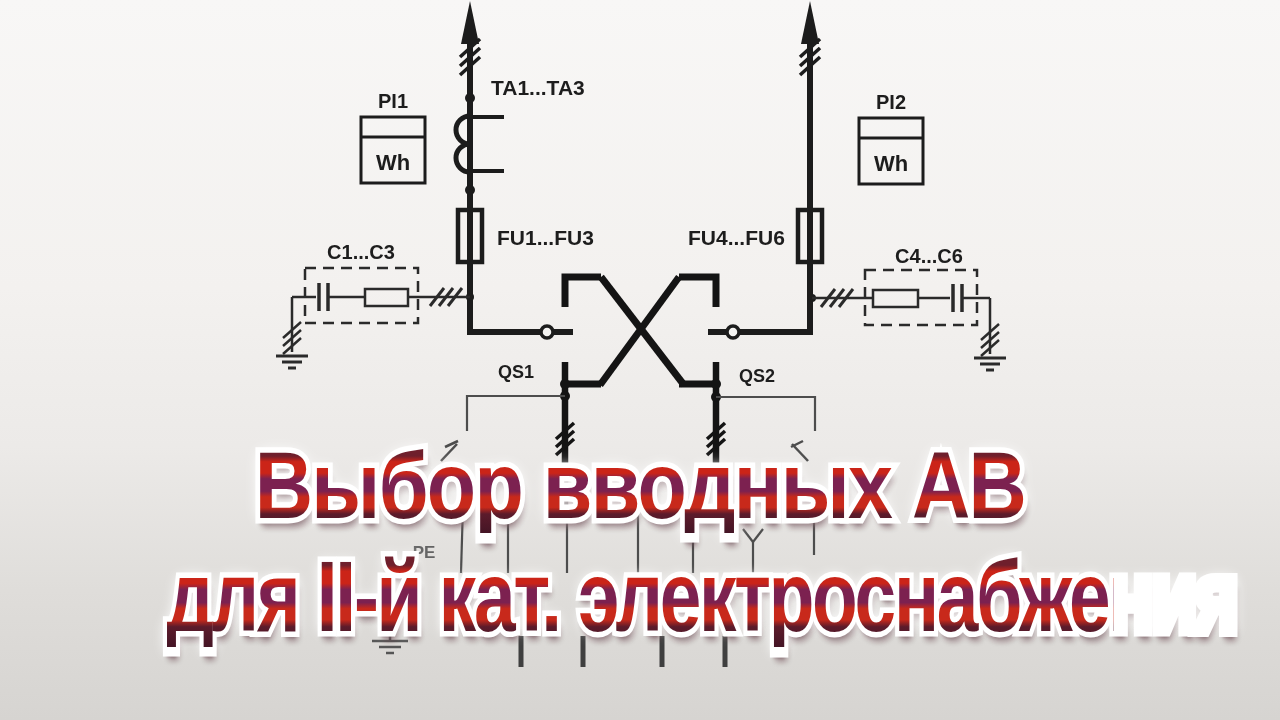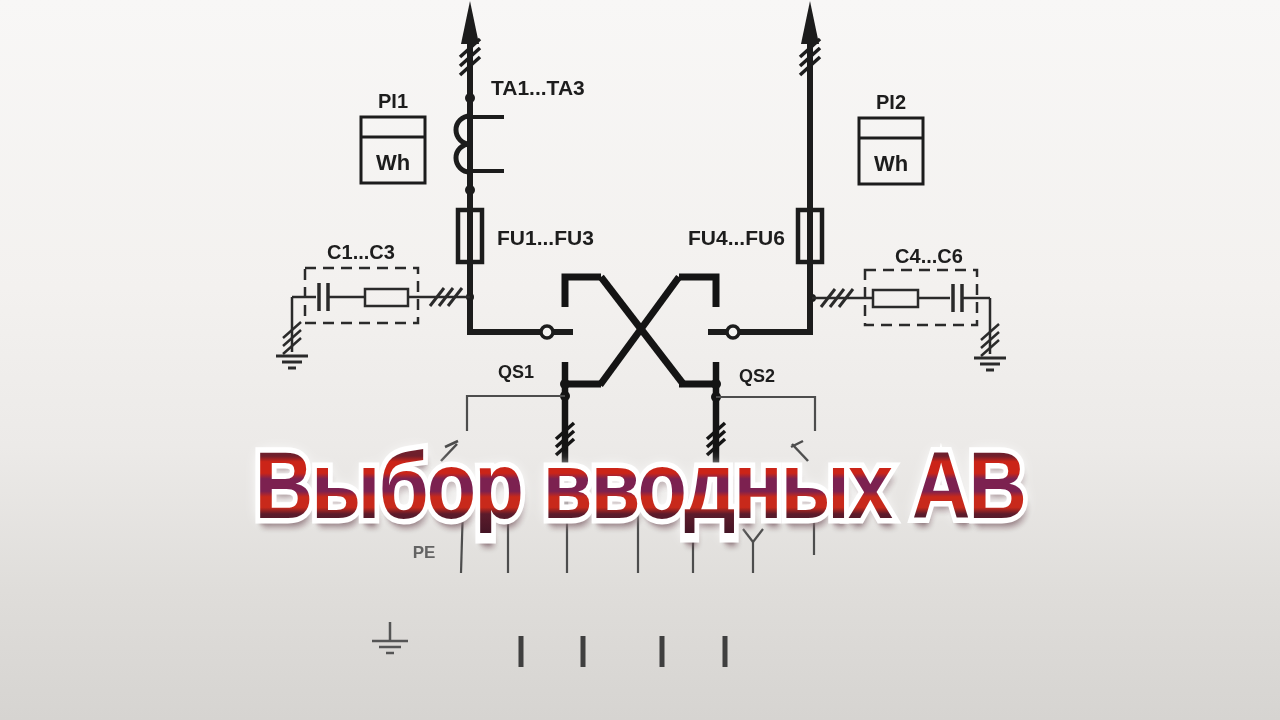--- a/index.html
+++ b/index.html
@@ -220,14 +220,20 @@
       <line x1="386" y1="653" x2="394" y2="653"></line>
     </g>
   </svg>
 
   <div class="t-wrap line1">
     <span class="t-scale">
       <span class="t-stroke">Выбор вводных АВ</span>
       <span class="t-fill">Выбор вводных АВ</span>
     </span>
   </div>
+  <div class="t-wrap line2">
+    <span class="t-scale">
+      <span class="t-stroke">для II-й кат. электроснабжения</span>
+      <span class="t-fill">для II-й кат. электроснабжения</span>
+    </span>
+  </div>
 
 </div>
 
 </body></html>

